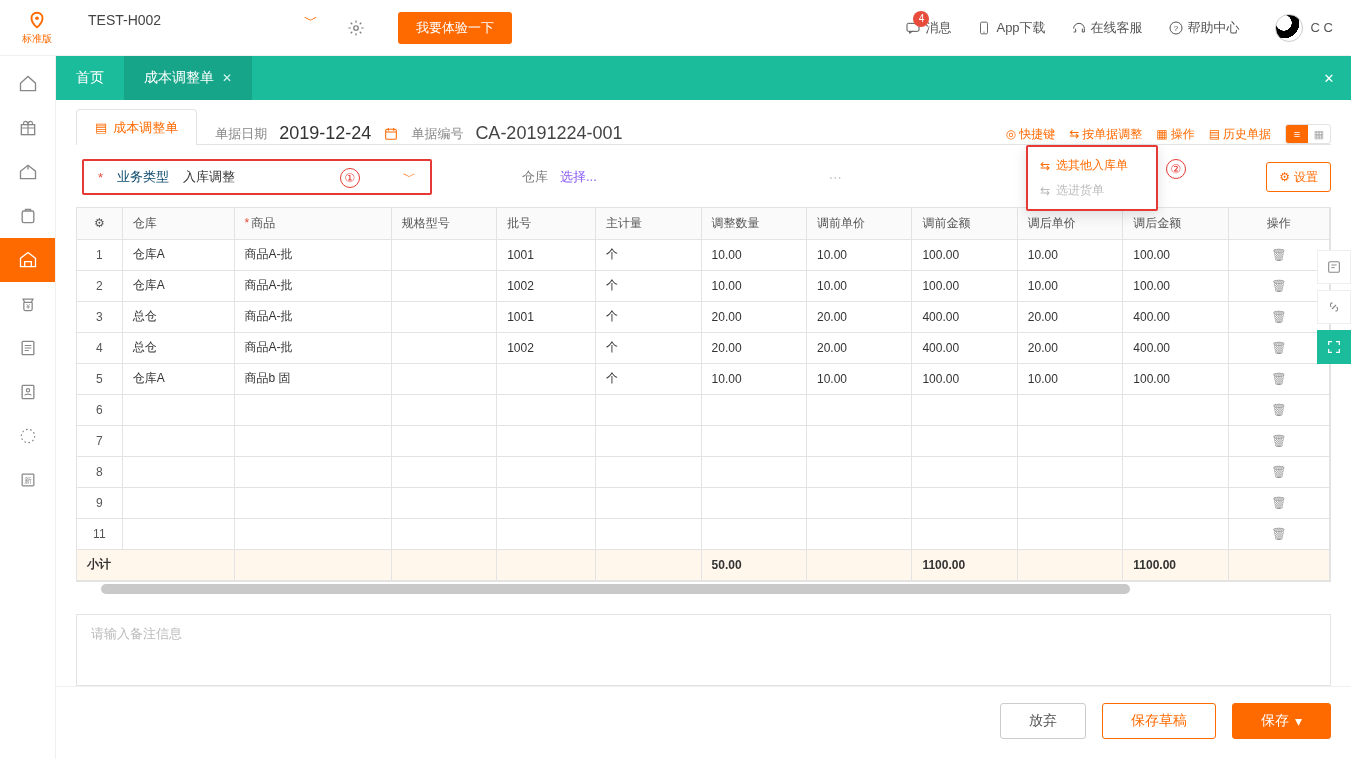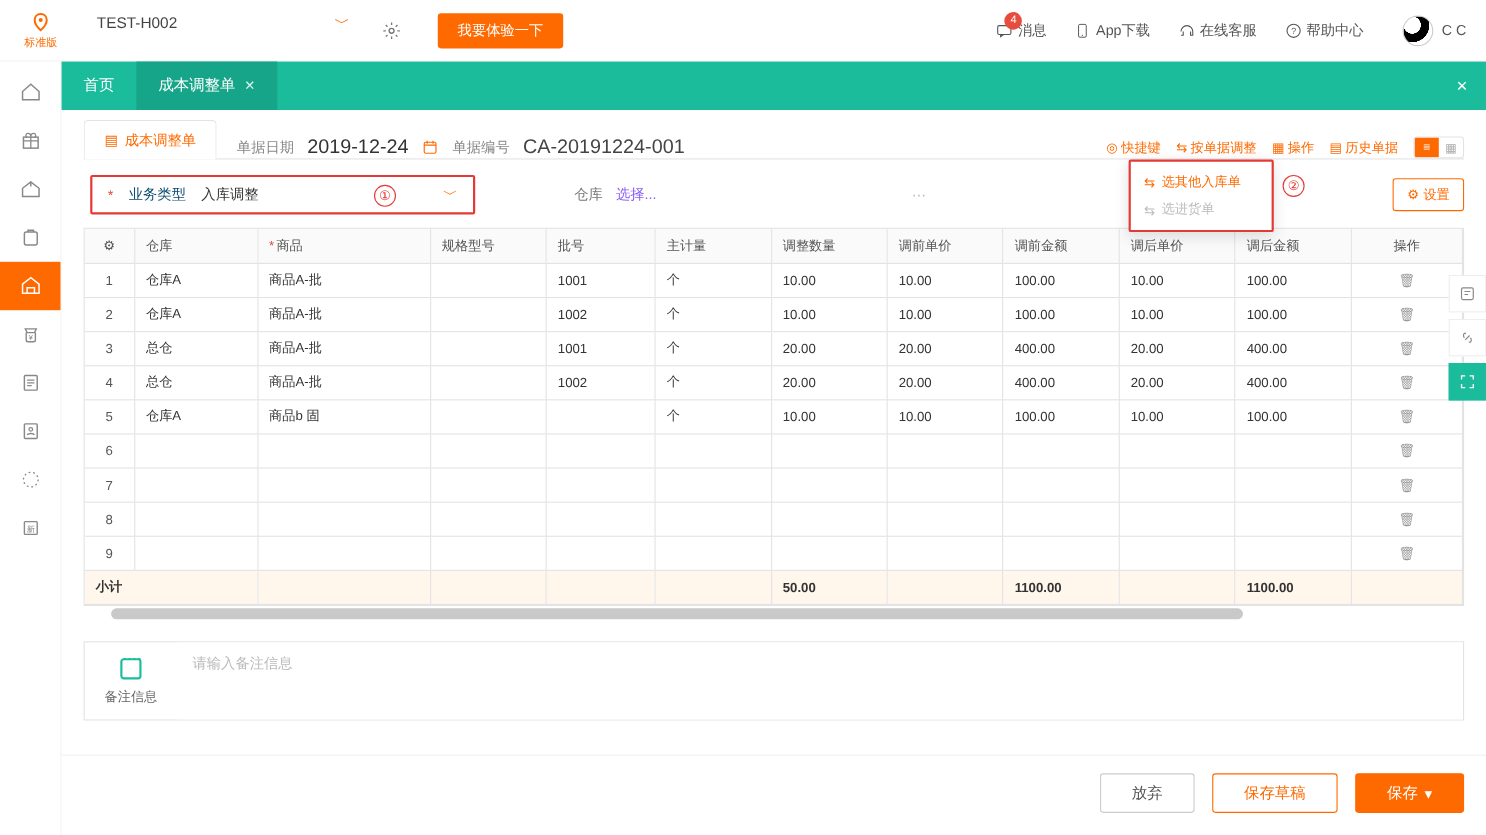--- a/index.html
+++ b/index.html
@@ -478,20 +478,34 @@
             <td></td>
             <td></td>
             <td></td>
             <td></td>
             <td></td>
             <td></td>
             <td></td>
             <td></td>
             <td class="center"><span class="del-ico">🗑</span></td>
           </tr>
+          <tr>
+            <td class="idx">11</td>
+            <td></td>
+            <td></td>
+            <td></td>
+            <td></td>
+            <td></td>
+            <td></td>
+            <td></td>
+            <td></td>
+            <td></td>
+            <td></td>
+            <td class="center"><span class="del-ico">🗑</span></td>
+          </tr>
         </tbody>
       <tfoot>
         <tr class="subtotal">
           <td colspan="2">小计</td>
           <td></td>
             <td></td>
             <td></td>
             <td></td>
           <td>50.00</td>
           <td></td>
@@ -501,27 +515,20 @@
           <td></td>
         </tr>
       </tfoot>
     </table>
   </div>
   <div class="hscroll">
       <div class="thumb"></div>
     </div>
 
   <div class="remark">
-    <div class="remark-left">
-      <svg width="26" height="26" viewBox="0 0 24 24">
-          <rect x="4" y="4" width="16" height="16" rx="2" stroke="currentColor" stroke-width="1.8" fill="none"></rect>
-          <path d="M7 4v-1M11 4v-1M15 4v-1M19 4v-1" stroke="currentColor" stroke-width="1.8"></path>
-        </svg>
-      <span>备注信息</span>
-    </div>
     <textarea class="remark-input" placeholder="请输入备注信息" style=""></textarea>
   </div>
 
   <div class="footer">
     <button class="btn btn-plain">放弃</button>
     <button class="btn btn-outline">保存草稿</button>
     <button class="btn btn-primary">
       <span>保存</span>
       <span>▾</span>
     </button>

